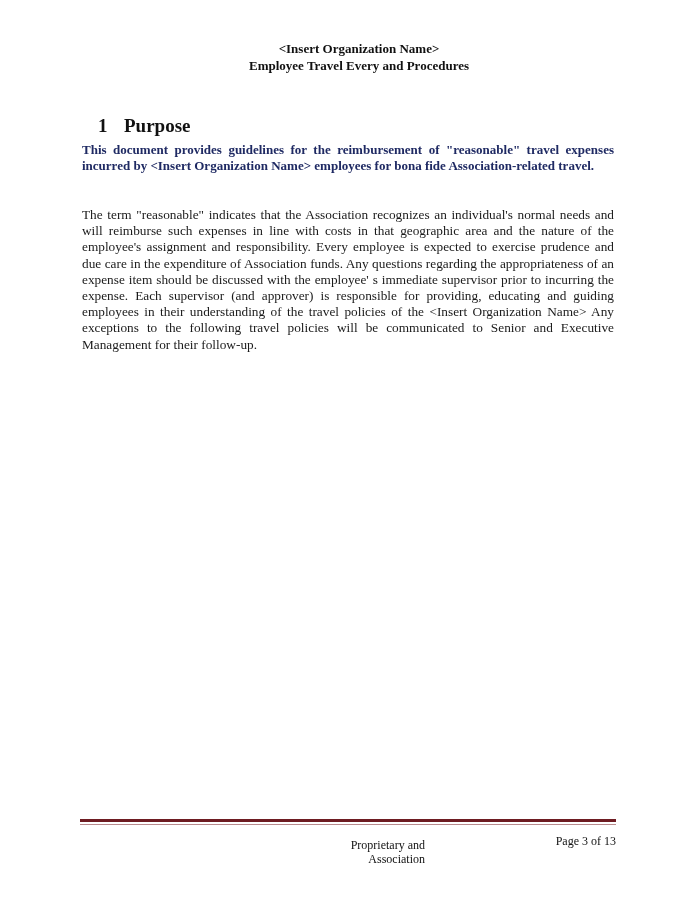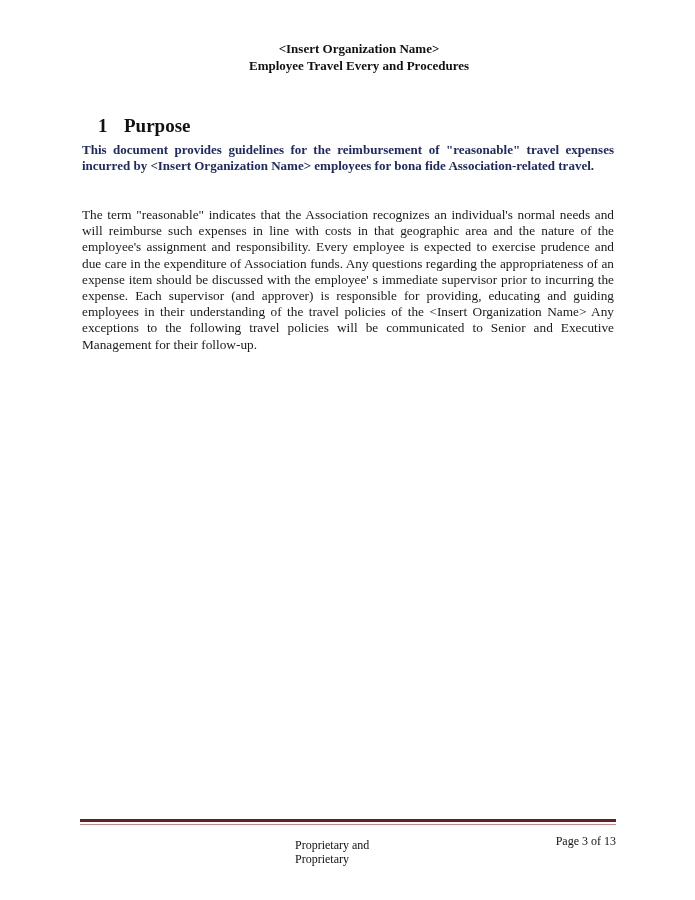--- a/index.html
+++ b/index.html
@@ -92,21 +92,21 @@
       top: 5px; left: 0;
       width: 100%;
       height: 1px;
       background: #b98b8e;
     }
     .footer-center {
       position: absolute;
       top: 838px;
       left: 295px;
       width: 130px;
-      text-align: left;
+      text-align: right;
       font-family: "Liberation Serif", "DejaVu Serif", serif;
       font-size: 12px;
       line-height: 14px;
       color: #111;
     }
     .footer-right {
       position: absolute;
       top: 834px;
       right: 79px;
       font-family: "Liberation Serif", "DejaVu Serif", serif;
@@ -133,18 +133,18 @@
 
   <p class="body-text">The term "reasonable" indicates that the Association recognizes an individual's normal needs and will reimburse such expenses in line with costs in that geographic area and the nature of the employee's assignment and responsibility.  Every employee is expected to exercise prudence and due care in the expenditure of Association funds. Any questions regarding the appropriateness of an expense item should be discussed with the employee' s immediate supervisor prior to incurring the expense. Each supervisor (and approver) is responsible for providing, educating and guiding employees in their understanding of the travel policies of the &lt;Insert Organization Name&gt; Any exceptions to the following travel policies will be communicated to Senior and Executive Management for their follow-up.</p>
 
   <div class="footer-rule">
     <div class="thick"></div>
     <div class="thin"></div>
   </div>
 
   <div class="footer-center">
     <div>Proprietary and</div>
-    <div>Proprietary</div>
+    <div>Association</div>
   </div>
 
   <div class="footer-right">Page 3 of 13</div>
 
 </div>
 
 </body></html>

